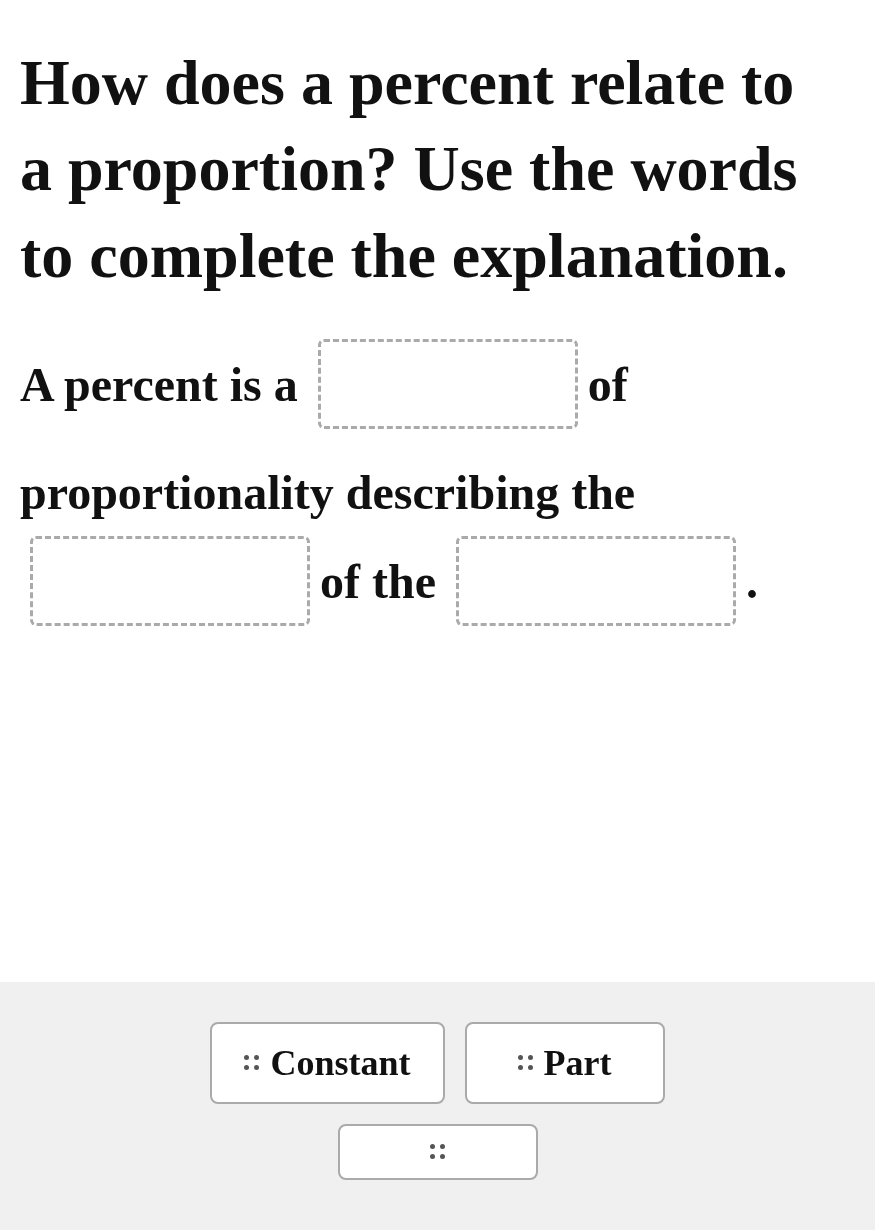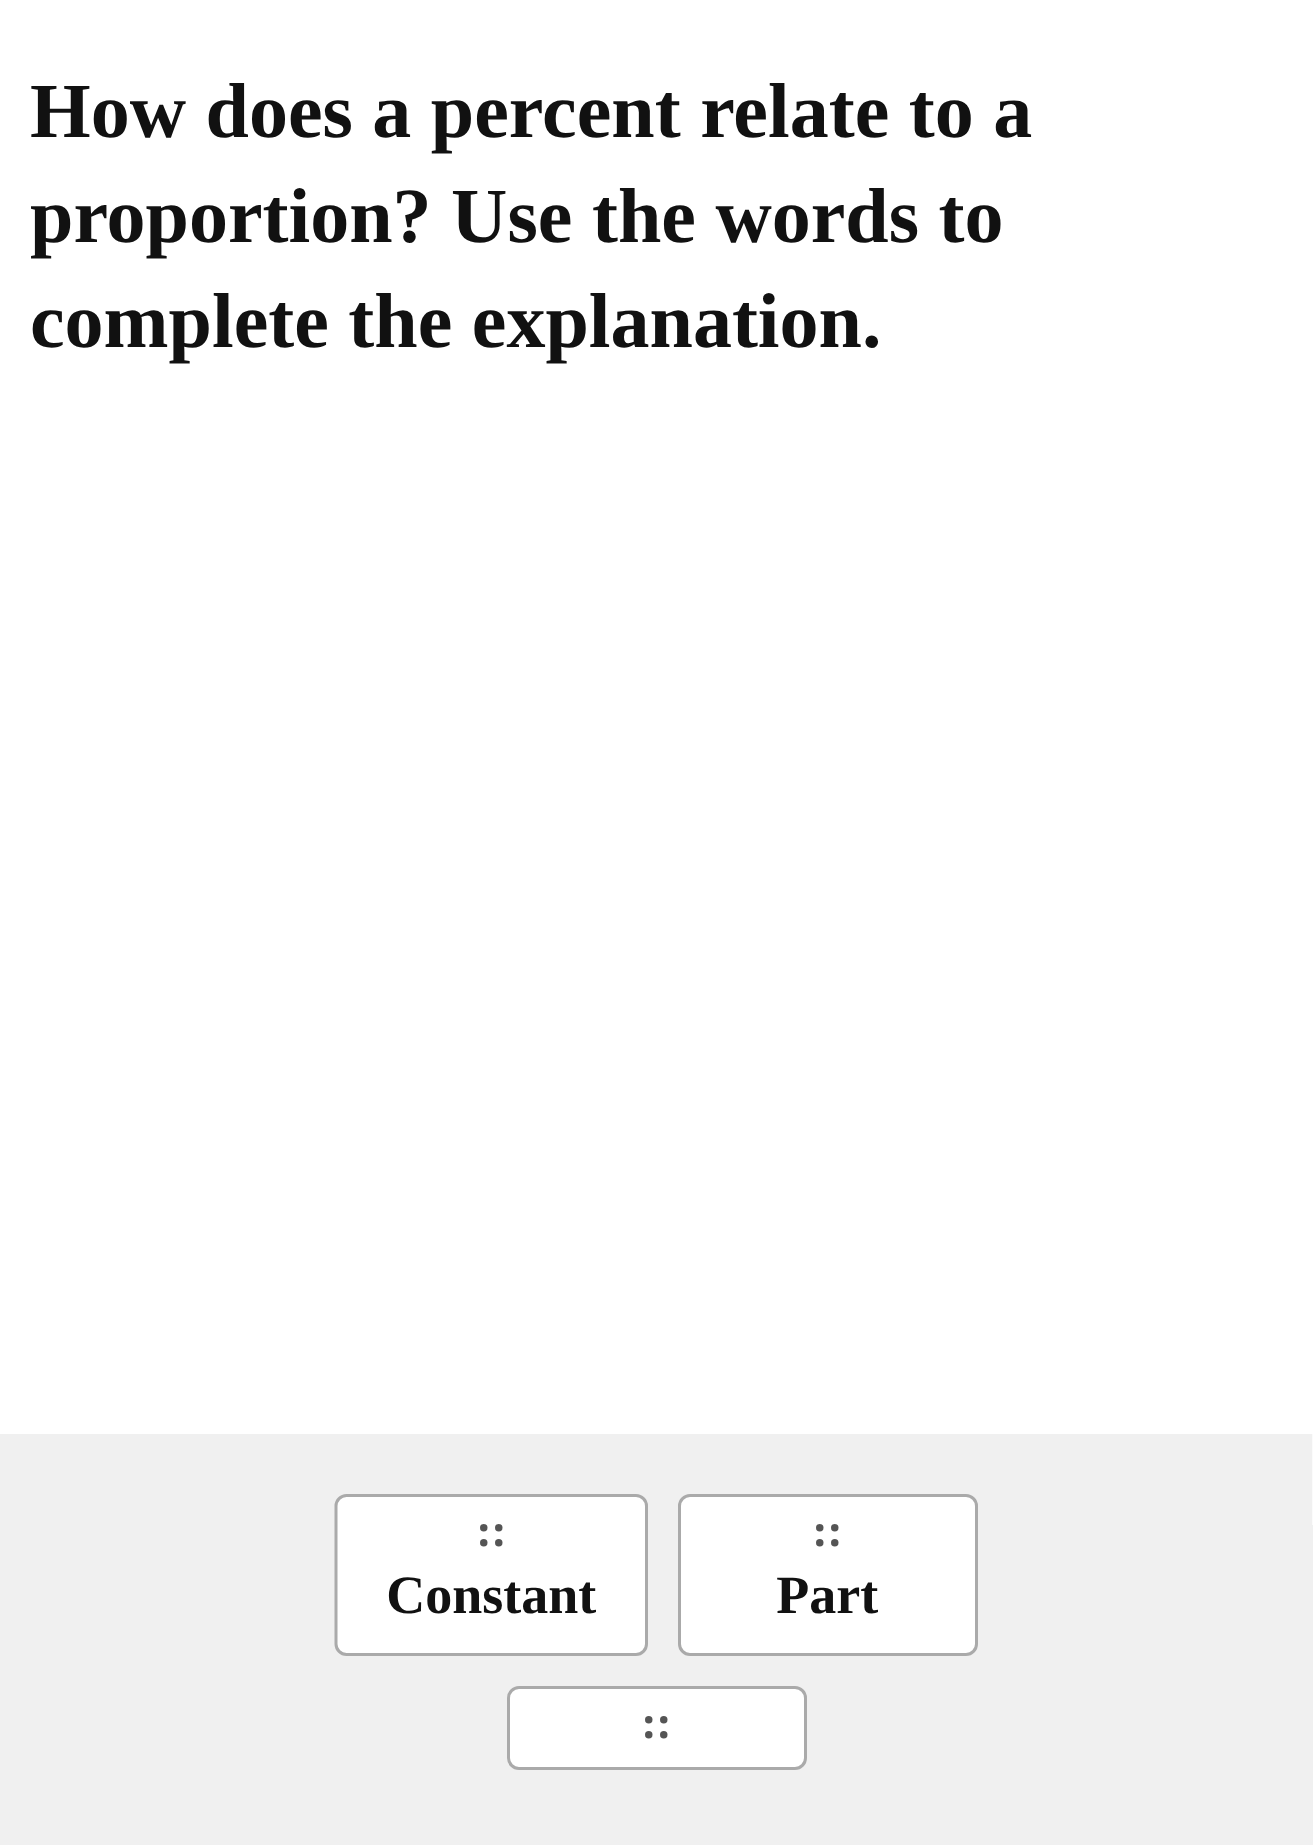--- a/index.html
+++ b/index.html
@@ -17,21 +17,21 @@
       flex-direction: column;
     }
 
     .main-content {
       flex: 1;
       padding: 40px 20px 60px 20px;
       background-color: #ffffff;
     }
 
     .question-text {
-      font-size: 52px;
+      font-size: 64px;
       font-weight: 800;
       line-height: 1.35;
       color: #111111;
       margin-bottom: 40px;
       max-width: 820px;
     }
 
     .sentence-area {
       margin-top: 10px;
     }
@@ -99,21 +99,20 @@
       display: flex;
       align-items: center;
       justify-content: center;
       gap: 10px;
       background-color: #ffffff;
       border: 2px solid #aaaaaa;
       border-radius: 8px;
       padding: 18px 32px;
       min-width: 200px;
       cursor: grab;
-      flex-direction: column;
     }
 
     .drag-dots {
       display: grid;
       grid-template-columns: repeat(2, 6px);
       grid-template-rows: repeat(2, 6px);
       gap: 4px;
     }
 
     .dot {
@@ -135,20 +134,40 @@
       color: #111111;
     }
   </style>
 </head>
 <body>
 
 <div class="main-content">
 
   <div class="question-text">How does a percent relate to a proportion? Use the words to complete the explanation.</div>
 
+  <div class="sentence-area">
+
+    <div class="sentence-row-1">
+      <span class="sentence-word">A percent is a</span>
+      <div class="drop-box"></div>
+      <span class="sentence-word">of</span>
+    </div>
+
+    <div class="sentence-row-2">
+      <span class="sentence-word">proportionality describing the</span>
+    </div>
+
+    <div class="sentence-row-3">
+      <div class="drop-box drop-box-wide"></div>
+      <span class="sentence-word">of the</span>
+      <div class="drop-box drop-box-wide"></div>
+      <span class="period">.</span>
+    </div>
+
+  </div>
 </div>
 
 <div class="word-bank-area">
 
   <div class="word-bank-row">
     <div class="word-card">
       <div class="drag-dots">
         <div class="dot"></div>
           <div class="dot"></div>
         <div class="dot"></div>

